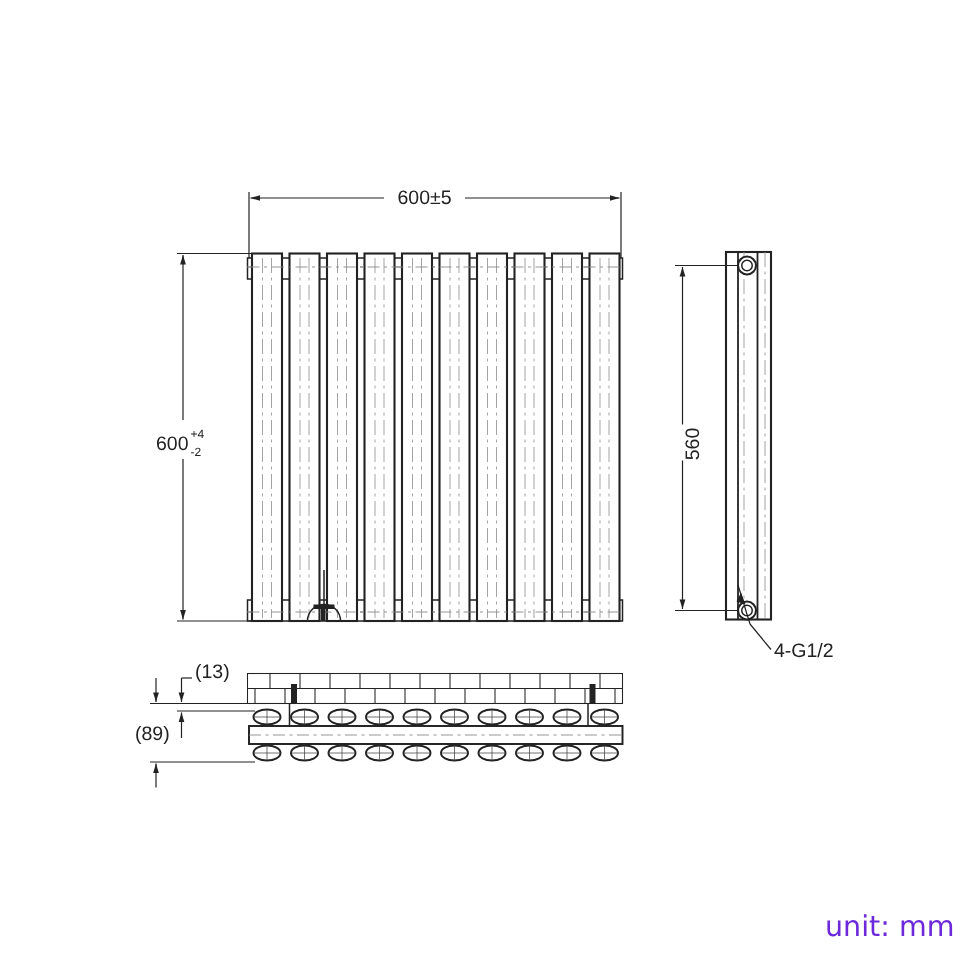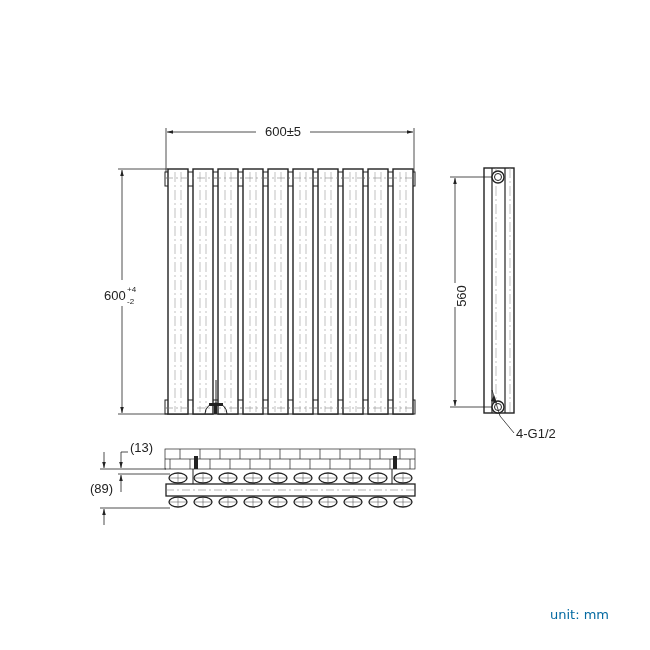--- a/index.html
+++ b/index.html
@@ -1,20 +1,20 @@
 <!DOCTYPE html>
 <html><head>
   <meta charset="utf-8">
   <style>
     html, body { margin: 0; padding: 0; background: #ffffff; }
     body { width: 650px; height: 650px; position: relative; overflow: hidden; font-family: "Liberation Sans", sans-serif; }
     svg { position: absolute; left: 0; top: 0; }
     .dimtext { font-family: "Liberation Sans", sans-serif; font-size: 13px; fill: #222; }
     .small { font-size: 8px; }
-    .unit { position: absolute; left: 550px; top: 607px; font-family: "DejaVu Sans", sans-serif; font-size: 13px; color: #0369a1; }
+    .unit { position: absolute; left: 550px; top: 607px; font-family: "DejaVu Sans", sans-serif; font-size: 19px; color: #6d28d9; }
   </style>
 </head>
 <body>
 
 <svg width="650" height="650" viewBox="0 0 650 650" xmlns="http://www.w3.org/2000/svg">
   <defs>
     <marker id="arr" viewBox="0 0 10 10" refX="10" refY="5" markerWidth="8" markerHeight="8" orient="auto-start-reverse">
       <path d="M0,2 L10,5 L0,8 z" fill="#222"></path>
     </marker>
   </defs>

